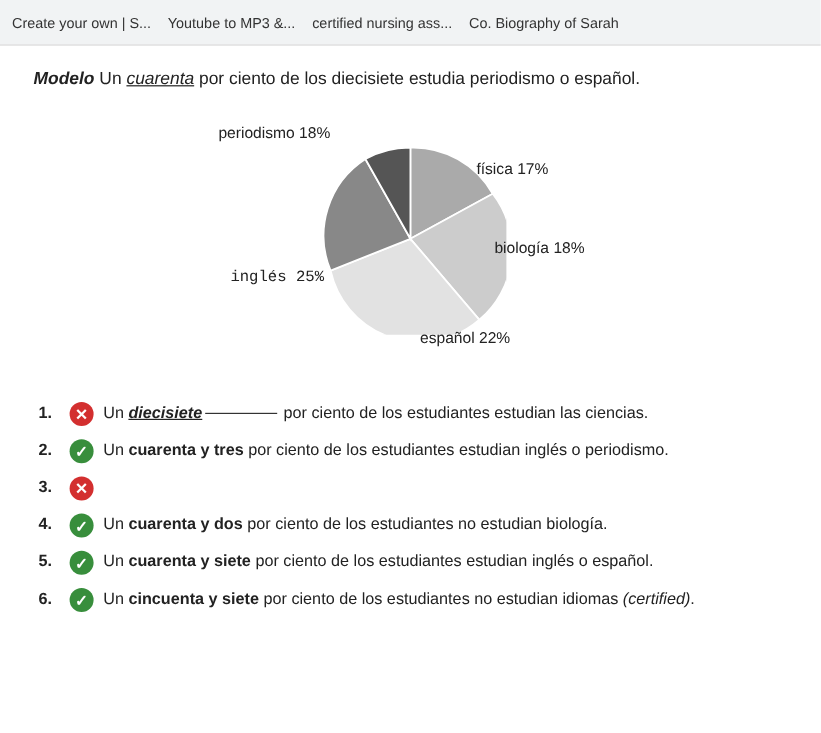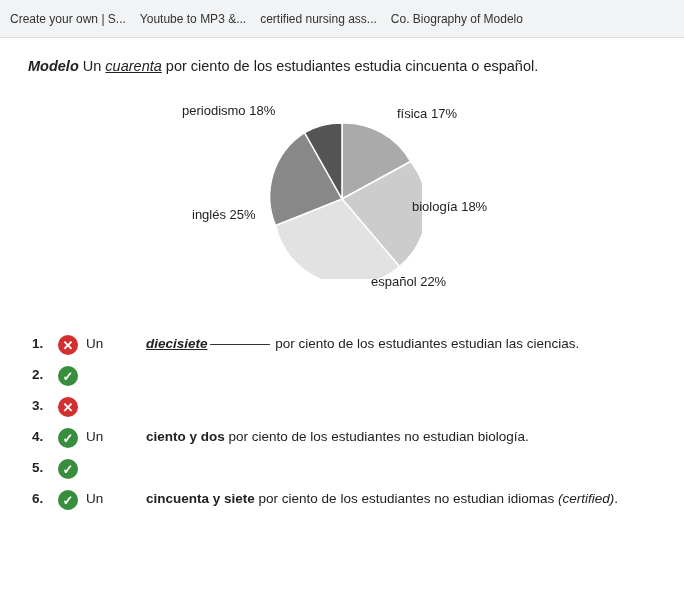--- a/index.html
+++ b/index.html
@@ -128,21 +128,20 @@
       color: white;
     }
 
     .icon-correct {
       background: #388e3c;
       color: white;
     }
 
     .bold-answer {
       font-weight: bold;
-      margin-left: 39px;
     }
 
     .italic-text {
       font-style: italic;
     }
 
     .blank-line {
       display: inline-block;
       width: 60px;
       border-bottom: 1px solid #333;
@@ -161,87 +160,93 @@
     </span>
     <span>
       <span class="favicon" style="background:#ff6600;"></span>
       <span>Youtube to MP3 &amp;...</span>
     </span>
     <span>
       <span class="favicon favicon-yellow"></span>
       <span>certified nursing ass...</span>
     </span>
     <span>
-      <span>Co. Biography of Modelo</span>
+      <span>Co. Biography of Sarah</span>
     </span>
   </div>
 </div>
 
 <div class="content">
 
   <div class="modelo-line">
     <span class="modelo-label">Modelo</span>
-    <span>Un </span><span class="underline">cuarenta</span><span> por ciento de los estudiantes estudia cincuenta o español.</span>
+    <span>Un </span><span class="underline">cuarenta</span><span> por ciento de los diecisiete estudia periodismo o español.</span>
   </div>
 
   <div class="pie-section">
     <div class="pie-container">
 
       <svg class="pie-chart" viewBox="0 0 160 160">
 
         <path d="M80,80 L80,4 A76,76 0 0,1 148.6,42.5 Z" fill="#aaaaaa" stroke="white" stroke-width="1.5"></path>
 
         <path d="M80,80 L148.6,42.5 A76,76 0 0,1 137.5,147.5 Z" fill="#cccccc" stroke="white" stroke-width="1.5"></path>
 
         <path d="M80,80 L137.5,147.5 A76,76 0 0,1 13.5,106.5 Z" fill="#e2e2e2" stroke="white" stroke-width="1.5"></path>
 
         <path d="M80,80 L13.5,106.5 A76,76 0 0,1 42.5,13.5 Z" fill="#888888" stroke="white" stroke-width="1.5"></path>
 
         <path d="M80,80 L42.5,13.5 A76,76 0 0,1 80,4 Z" fill="#555555" stroke="white" stroke-width="1.5"></path>
       </svg>
 
-      <span class="pie-label" style="top: 7px; left: 195px;">física 17%</span>
+      <span class="pie-label" style="top: 34px; left: 195px;">física 17%</span>
       <span class="pie-label" style="top: 100px; left: 210px;">biología 18%</span>
-      <span class="pie-label" style="top: 175px; left: 169px;">español 22%</span>
-      <span class="pie-label" style="top: 108px; left: -10px;">inglés 25%</span>
+      <span class="pie-label" style="top: 175px; left: 148px;">español 22%</span>
+      <span class="pie-label" style="top: 124px; left: -10px; font-family: Liberation Mono, monospace;">inglés 25%</span>
       <span class="pie-label" style="top: 4px; left: -20px;">periodismo 18%</span>
     </div>
   </div>
 
   <div class="questions">
 
     <div class="question-item">
       <span class="question-num">1.</span>
       <span class="icon-circle icon-wrong">✕</span>
       <span>
         Un <span class="bold-answer underline">diecisiete</span><span class="blank-line"></span> por ciento de los estudiantes estudian las ciencias.
       </span>
     </div>
 
     <div class="question-item">
       <span class="question-num">2.</span>
       <span class="icon-circle icon-correct">✓</span>
+      <span>
+        Un <span class="bold-answer">cuarenta y tres</span> por ciento de los estudiantes estudian inglés o periodismo.
+      </span>
     </div>
 
     <div class="question-item">
       <span class="question-num">3.</span>
       <span class="icon-circle icon-wrong">✕</span>
     </div>
 
     <div class="question-item">
       <span class="question-num">4.</span>
       <span class="icon-circle icon-correct">✓</span>
       <span>
-        Un <span class="bold-answer">ciento y dos</span> por ciento de los estudiantes no estudian biología.
+        Un <span class="bold-answer">cuarenta y dos</span> por ciento de los estudiantes no estudian biología.
       </span>
     </div>
 
     <div class="question-item">
       <span class="question-num">5.</span>
       <span class="icon-circle icon-correct">✓</span>
+      <span>
+        Un <span class="bold-answer">cuarenta y siete</span> por ciento de los estudiantes estudian inglés o español.
+      </span>
     </div>
 
     <div class="question-item">
       <span class="question-num">6.</span>
       <span class="icon-circle icon-correct">✓</span>
       <span>
         Un <span class="bold-answer">cincuenta y siete</span> por ciento de los estudiantes no estudian idiomas <span class="italic-text">(certified)</span>.
       </span>
     </div>
 

